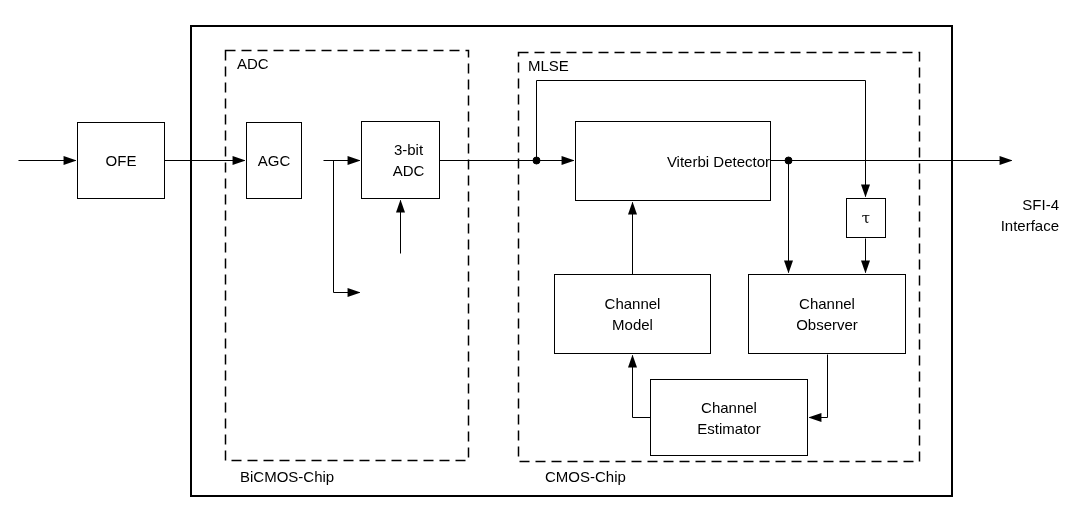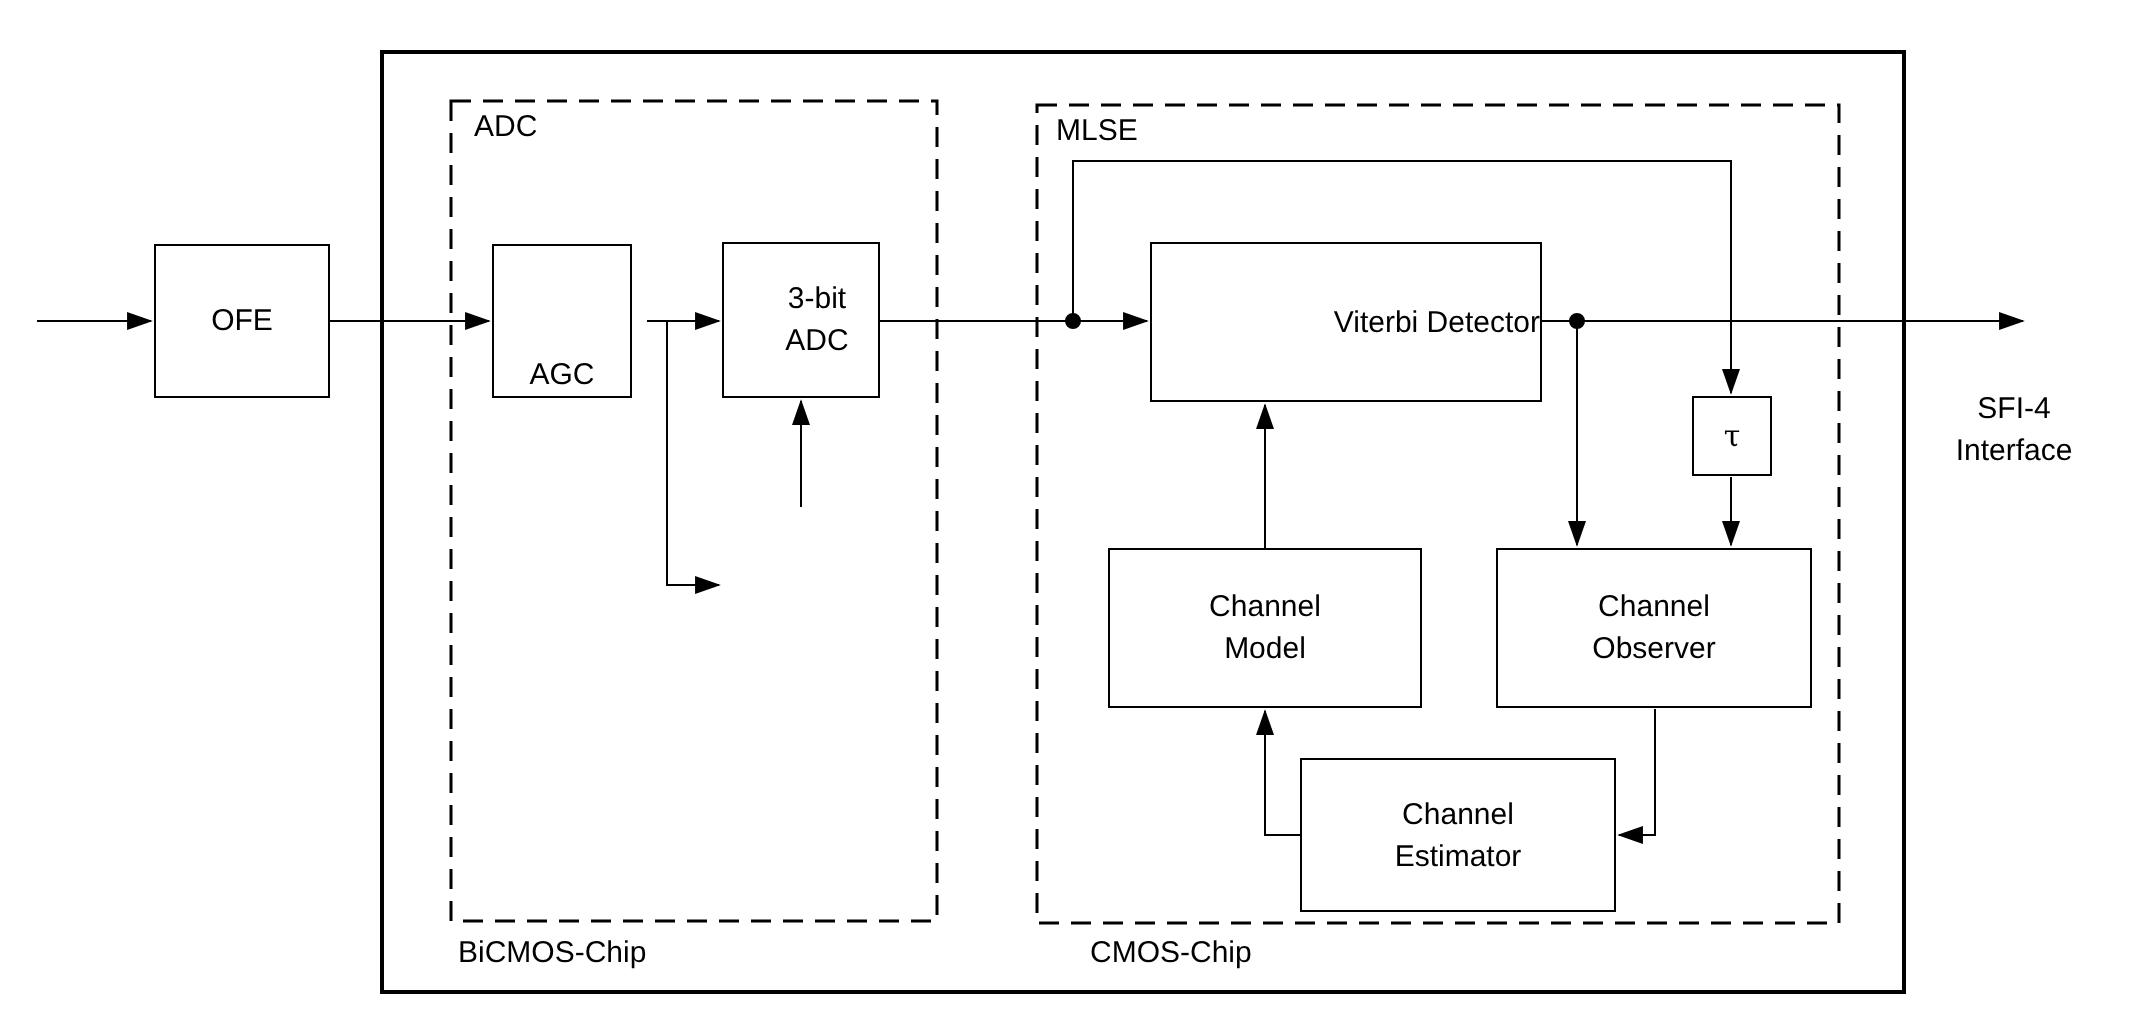--- a/index.html
+++ b/index.html
@@ -51,21 +51,21 @@
   }
   .tau-glyph {
     font-family: "DejaVu Serif", serif;
     font-size: 15px;
   }
   .sfi-label {
     position: absolute;
     left: 955px;
     top: 194px;
     width: 104px;
-    text-align: center;
+    text-align: right;
     font-size: 15px;
     line-height: 1.4;
     white-space: pre-line;
   }
 </style>
 </head>
 <body>
 
 <div id="diagram">
 
@@ -98,21 +98,21 @@
       <circle cx="788" cy="160" r="3.5" fill="#000000"></circle>
     </g>
   </svg>
 
   <div class="outer-box" style="left:190px; top:25px; width:763px; height:472px;"></div>
 
   <div class="box" style="left:77px; top:122px; width:88px; height:77px;">
     <span>OFE</span>
   </div>
 
-  <div class="box" style="left:246px; top:122px; width:70px; height:77px;align-items:flex-end;">
+  <div class="box" style="left:246px; top:122px; width:56px; height:77px;">
     <span>AGC</span>
   </div>
 
   <div class="box" style="left:361px; top:121px; width:79px; height:78px;padding-left:16px;">
     <span>3-bit
 ADC</span>
   </div>
 
 
   <div class="box" style="left:575px; top:121px; width:196px; height:80px;justify-content:flex-end;">
@@ -133,19 +133,19 @@
 Observer</span>
   </div>
 
   <div class="box" style="left:650px; top:379px; width:158px; height:77px;">
     <span>Channel
 Estimator</span>
   </div>
 
   <div class="region-label" style="left:237px; top:55px;">ADC</div>
   <div class="region-label" style="left:528px; top:57px;">MLSE</div>
-  <div class="region-label" style="left:229px; top:468px;text-align:center;">BiCMOS-Chip</div>
+  <div class="region-label" style="left:240px; top:468px;text-align:center;">BiCMOS-Chip</div>
   <div class="region-label" style="left:545px; top:468px;">CMOS-Chip</div>
 
   <div class="sfi-label">SFI-4
 Interface</div>
 
 </div>
 
 </body></html>

